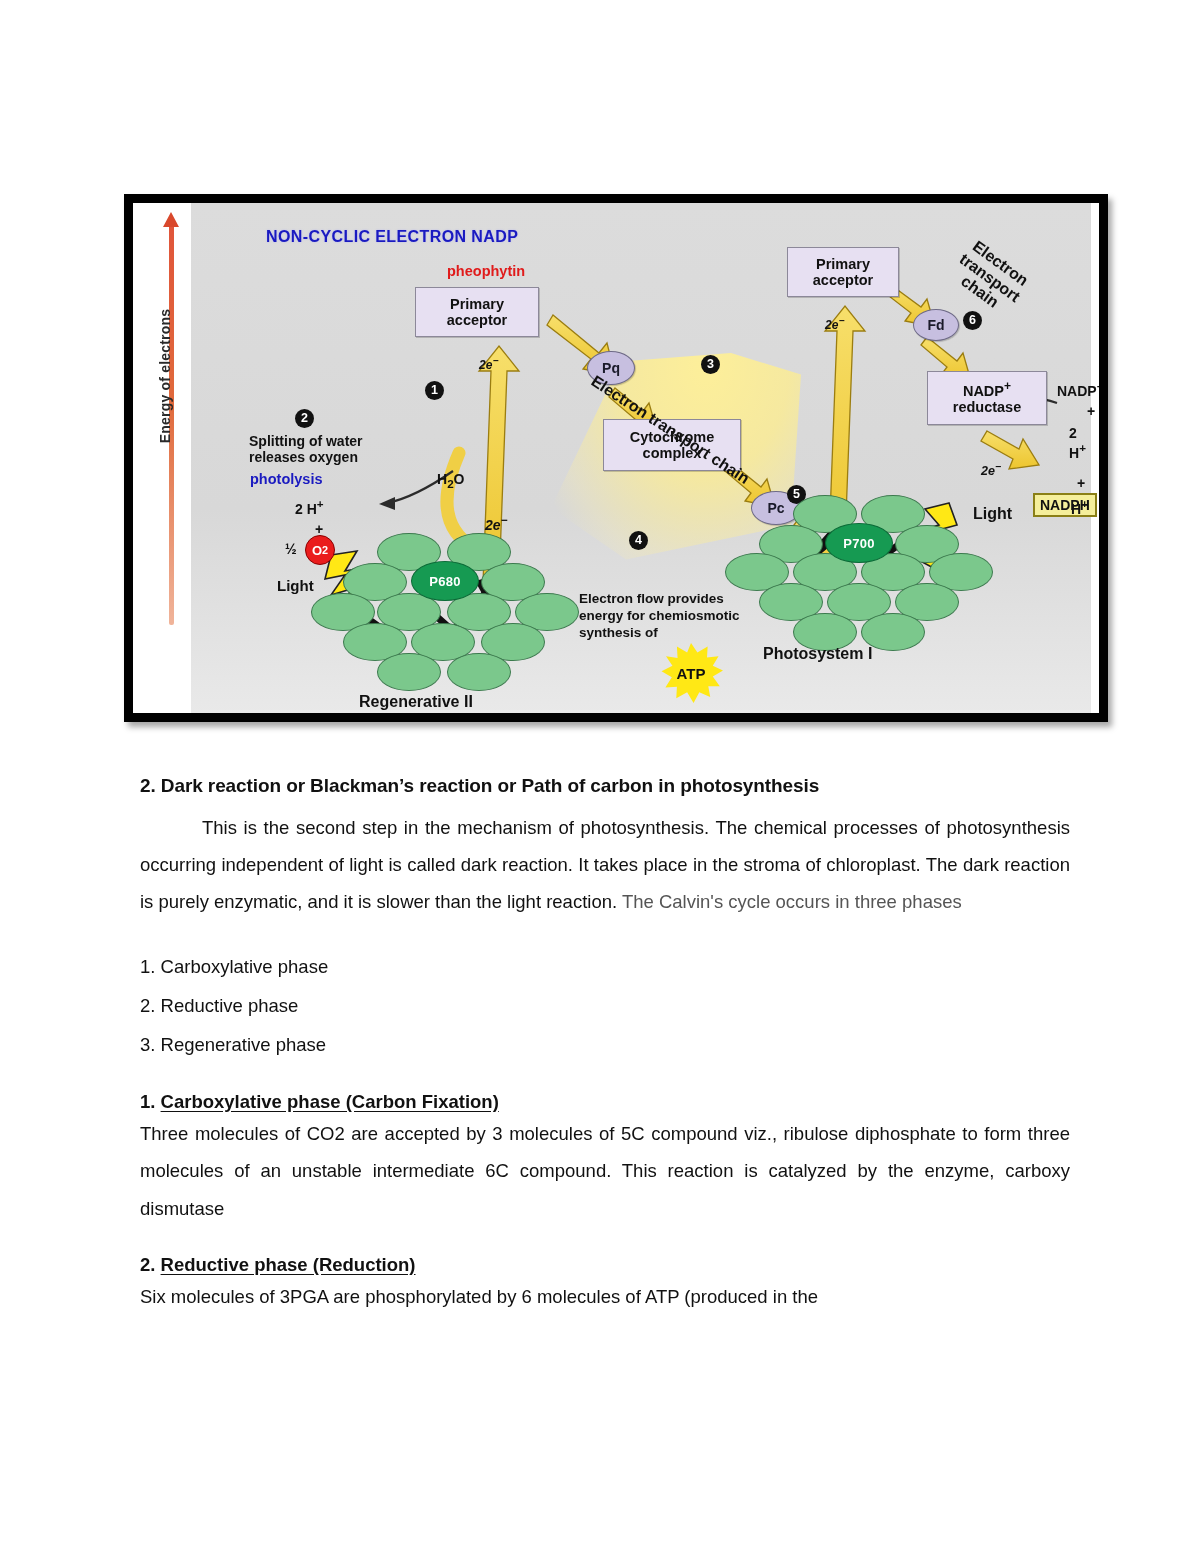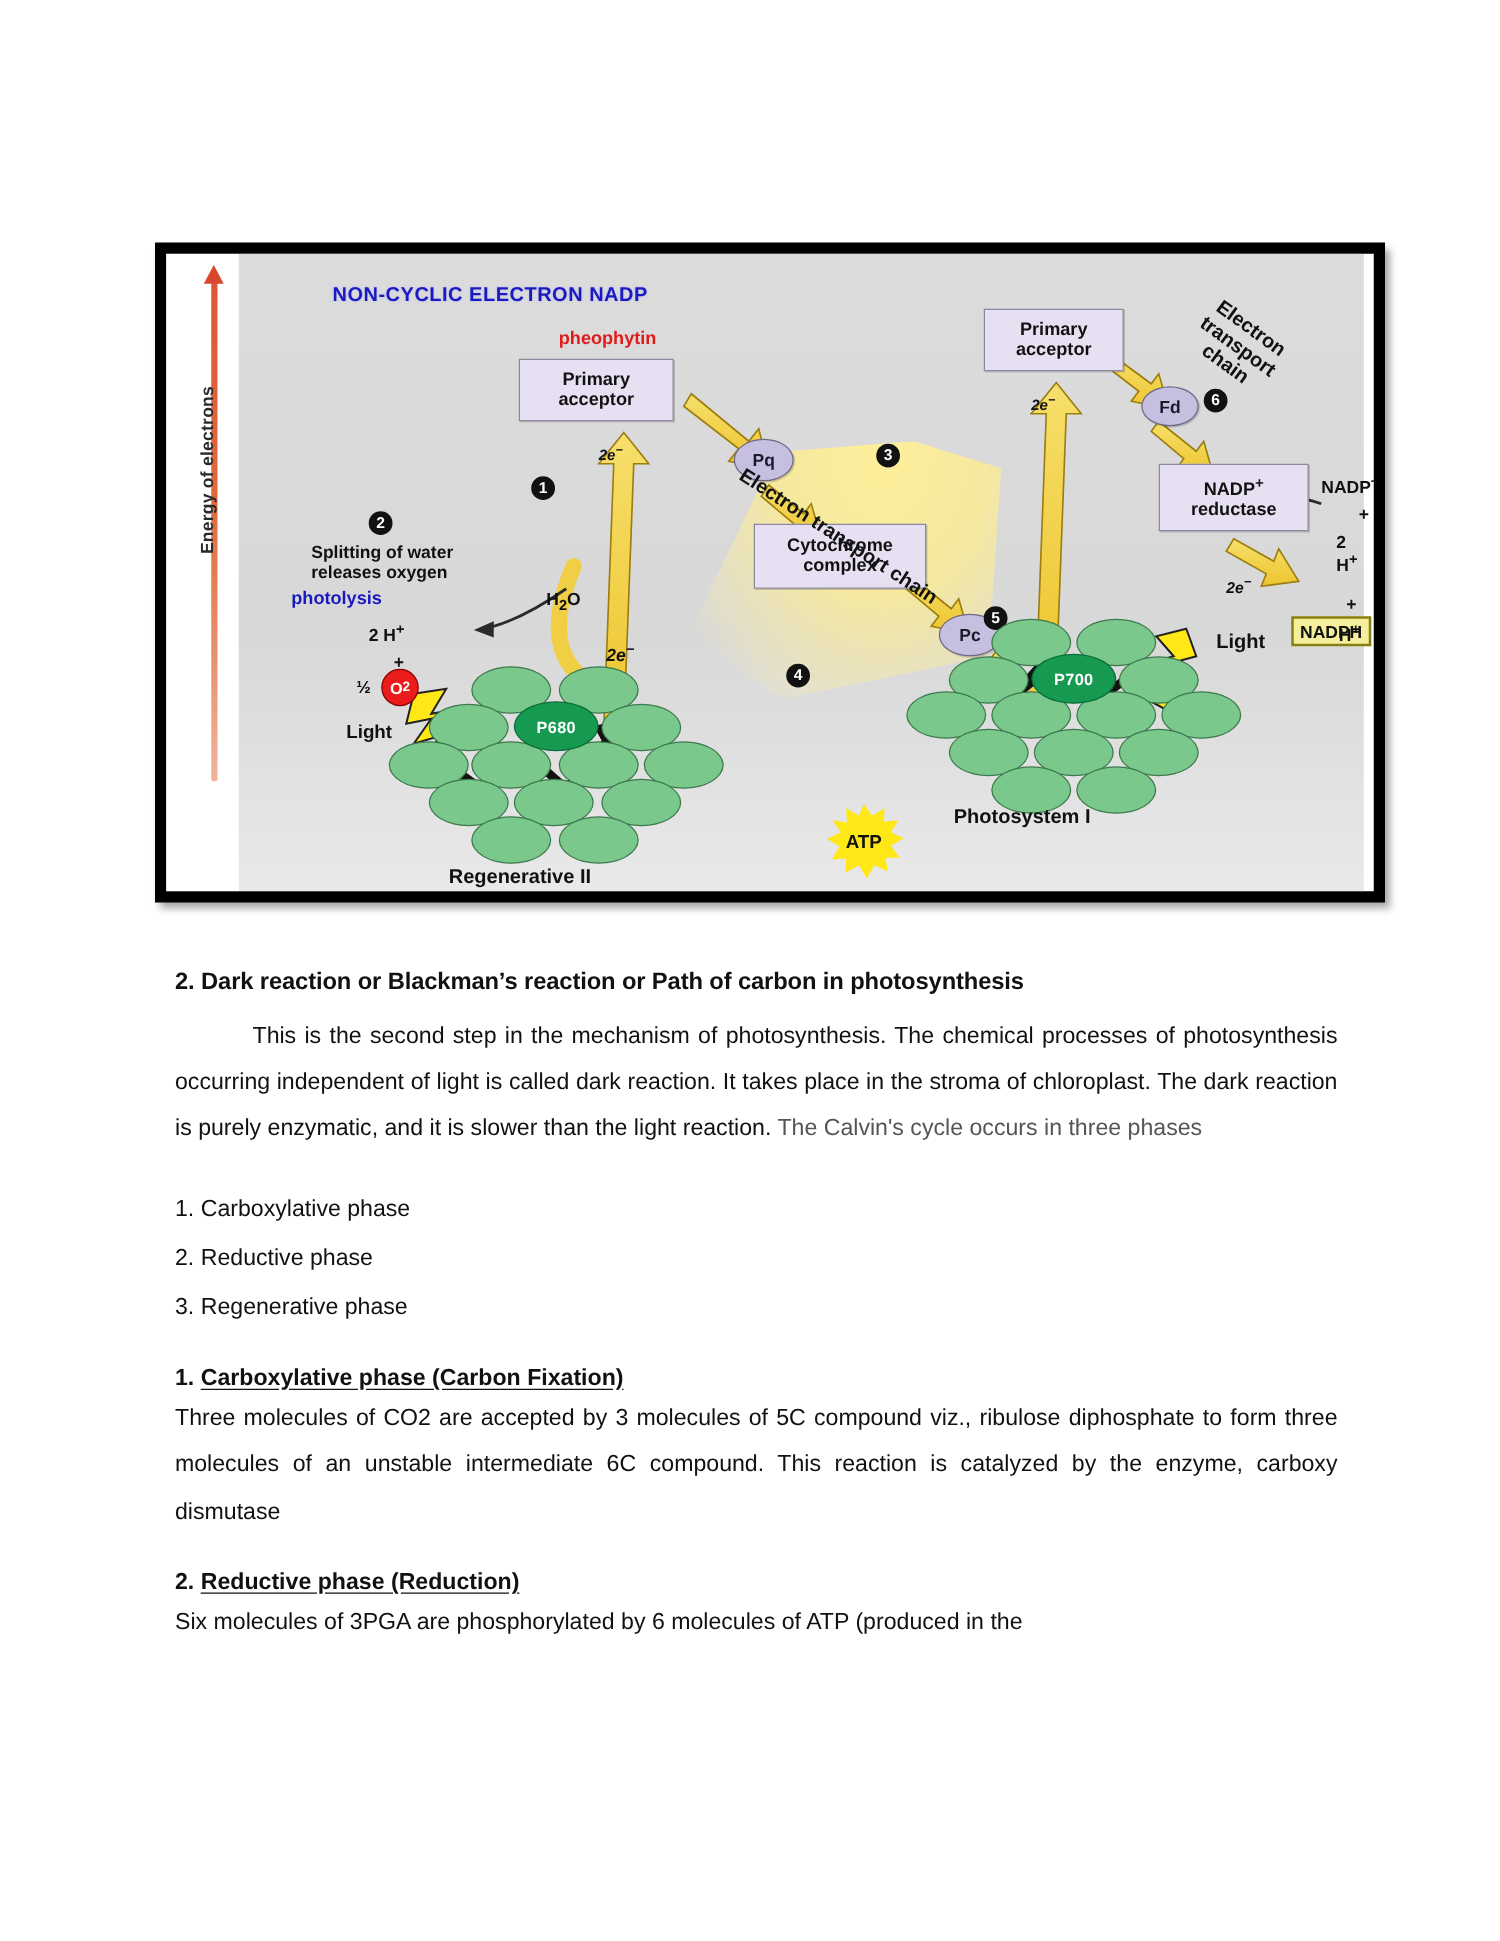--- a/index.html
+++ b/index.html
@@ -71,21 +71,21 @@
     display:flex;align-items:center;justify-content:center;
     box-shadow:1px 1px 1px rgba(0,0,0,.2);
   }
   .step{
     position:absolute;width:19px;height:19px;border-radius:50%;
     background:#111;color:#fff;font-size:12.5px;font-weight:bold;
     display:flex;align-items:center;justify-content:center;
     line-height:1;
   }
   .lbl{position:absolute;font-size:14px;font-weight:bold;color:#111;line-height:1.15;}
-  .lbl.blue{color:#1a1ac0;}
+  .lbl.blue{color:#1a1ac0;margin-left:17px;}
   .lbl.red{color:#e01b1b;}
   .etc-text{
     position:absolute;font-size:16px;font-weight:bold;color:#111;
     line-height:1.05;white-space:nowrap;
   }
   .legend{
     position:absolute;right:12px;bottom:38px;
     font-size:14.5px;font-weight:bold;color:#1a1ac0;line-height:1.45;
     text-align:left;
   }
@@ -245,20 +245,21 @@
         <div class="lbl" style="left:124px;top:318px;">+</div>
         <div class="lbl" style="left:94px;top:338px;">½</div>
         <div style="position:absolute;left:114px;top:332px;width:28px;height:28px;border-radius:50%;background:#ea1c1c;border:1.5px solid #8a0000;color:#fff;font-size:13px;font-weight:bold;display:flex;align-items:center;justify-content:center;">O<sub>2</sub></div>
         <div class="lbl" style="left:246px;top:268px;">H<sub>2</sub>O</div>
         <div class="lbl" style="left:294px;top:310px;font-style:italic;">2<i>e</i><sup>−</sup></div>
         <div class="lbl" style="left:288px;top:152px;font-size:12px;font-style:italic;color:#111;">2<i>e</i><sup>−</sup></div>
         <div class="lbl" style="left:634px;top:112px;font-size:12px;font-style:italic;color:#111;">2<i>e</i><sup>−</sup></div>
         <div class="lbl" style="left:86px;top:374px;font-size:15px;">Light</div>
         <div class="lbl" style="left:782px;top:302px;font-size:16px;">Light</div>
 
+        <div class="lbl" style="left:388px;top:388px;font-size:13.5px;line-height:1.25;">Electron flow provides<br>energy for chemiosmotic<br>synthesis of</div>
         <div class="atp-star" style="left:468px;top:440px;">ATP</div>
 
         <div class="lbl" style="left:866px;top:176px;">NADP<sup>+</sup></div>
         <div class="lbl" style="left:896px;top:200px;">+</div>
         <div class="lbl" style="left:878px;top:222px;">2 H<sup>+</sup></div>
         <div class="lbl" style="left:790px;top:258px;font-size:12.5px;font-style:italic;">2<i>e</i><sup>−</sup></div>
         <div class="nadph-box" style="left:842px;top:242px;margin-top:48px;">NADPH</div>
         <div class="lbl" style="left:886px;top:272px;">+</div>
         <div class="lbl" style="left:880px;top:294px;">H<sup>+</sup></div>
 

